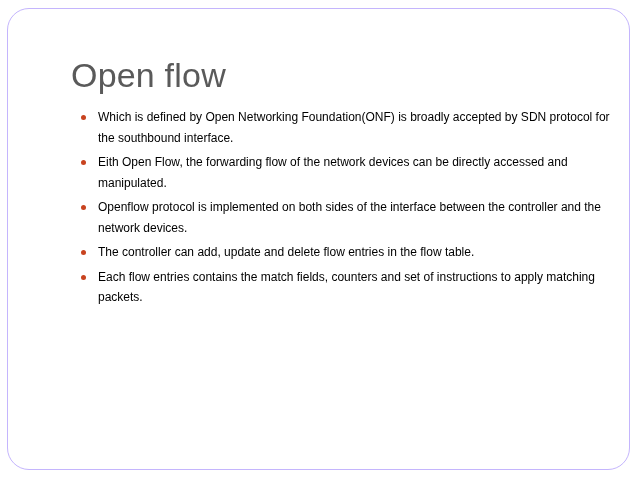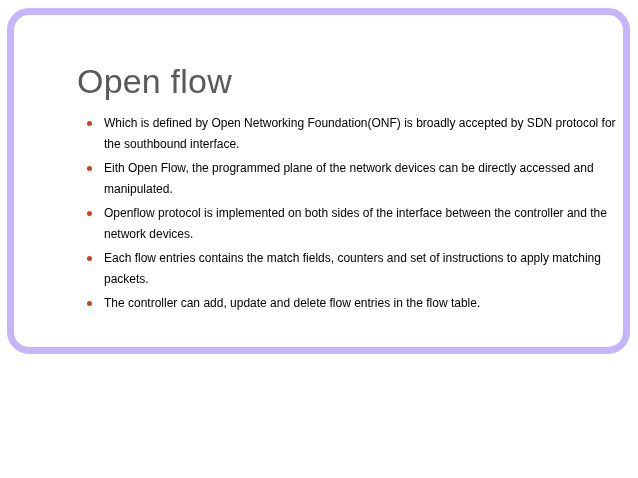--- a/index.html
+++ b/index.html
@@ -15,23 +15,23 @@
     font-family: "Liberation Sans", sans-serif;
     -webkit-font-smoothing: antialiased;
   }
 
   
   .slide {
     position: absolute;
     left: 7px;
     top: 8px;
     width: 623px;
-    height: 346px;
+    height: 462px;
     box-sizing: border-box;
-    border: 7px solid #c4b5fd;
+    border: 1px solid #c4b5fd;
     border-radius: 22px;
     background: #ffffff;
   }
 
   
   .slide-title {
     position: absolute;
     left: 63px;
     top: 45px;
     font-size: 34px;
@@ -91,35 +91,35 @@
 
   <ul class="bullet-list">
 
     <li class="bullet-item">
       <span class="bullet-marker"></span>
       <span class="bullet-text">Which is defined by Open Networking Foundation(ONF) is broadly accepted by SDN protocol for the southbound interface.</span>
     </li>
 
     <li class="bullet-item">
       <span class="bullet-marker"></span>
-      <span class="bullet-text">Eith Open Flow, the programmed plane of the network devices can be directly accessed and manipulated.</span>
+      <span class="bullet-text">Eith Open Flow, the forwarding flow of the network devices can be directly accessed and manipulated.</span>
     </li>
 
 
 
     <li class="bullet-item">
       <span class="bullet-marker"></span>
       <span class="bullet-text">Openflow protocol is implemented on both sides of the interface between the controller and the network devices.</span>
     </li>
 
 
     <li class="bullet-item">
       <span class="bullet-marker"></span>
-      <span class="bullet-text">Each flow entries contains the match fields, counters and set of instructions to apply matching packets.</span>
+      <span class="bullet-text">The controller can add, update and delete flow entries in the flow table.</span>
     </li>
 
     <li class="bullet-item">
       <span class="bullet-marker"></span>
-      <span class="bullet-text">The controller can add, update and delete flow entries in the flow table.</span>
+      <span class="bullet-text">Each flow entries contains the match fields, counters and set of instructions to apply matching packets.</span>
     </li>
 
   </ul>
 </div>
 
 </body></html>

